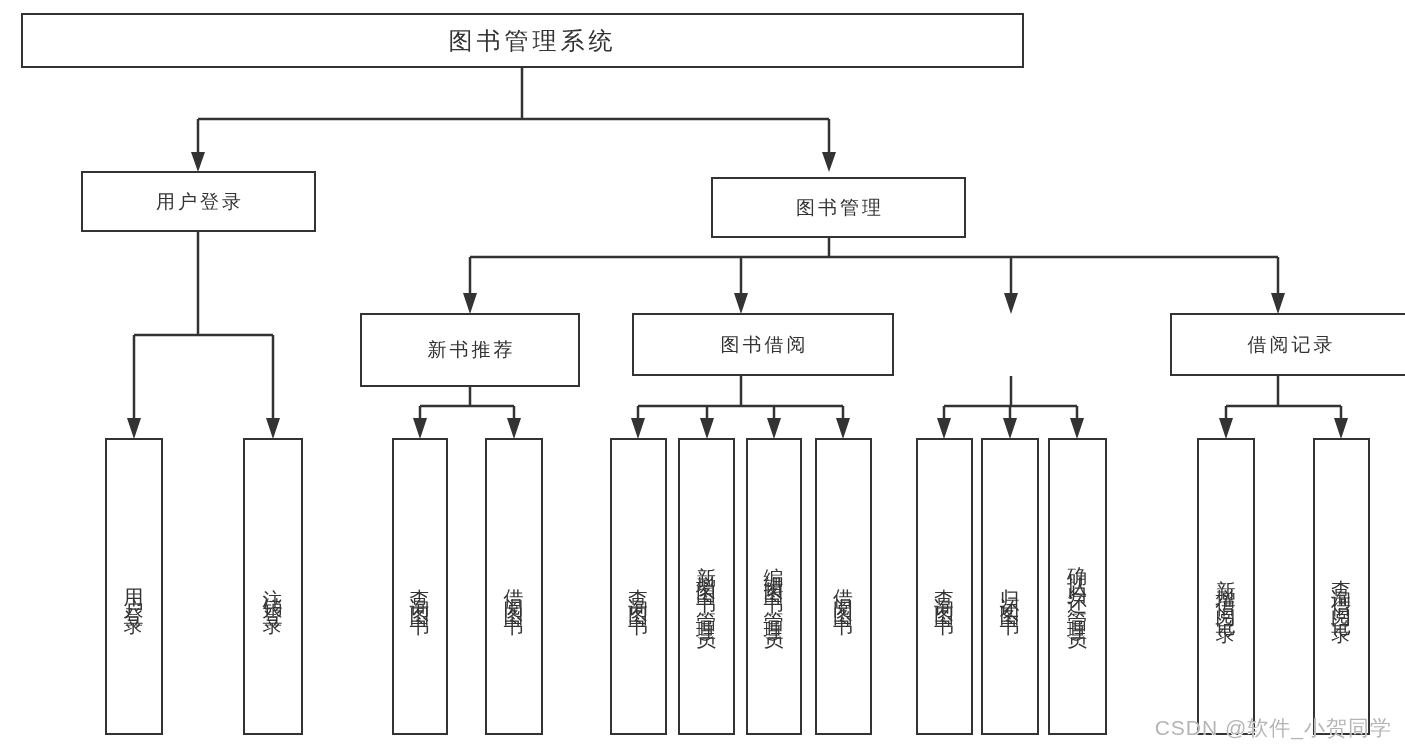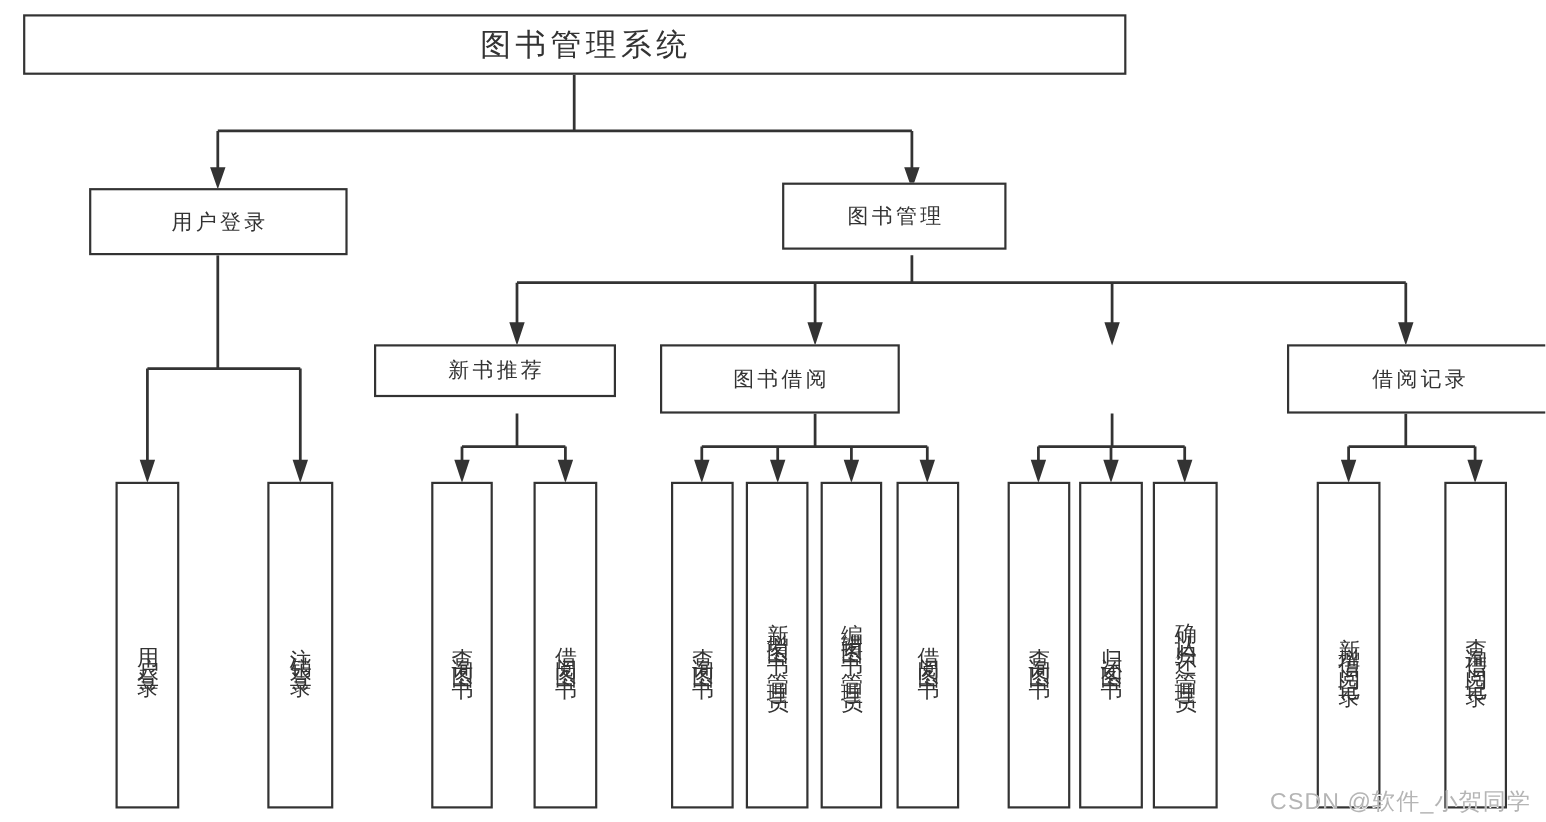--- a/index.html
+++ b/index.html
@@ -19,21 +19,21 @@
     display:flex;align-items:center;justify-content:center;
     color:#333333;
     z-index:2;
   }
   .hbox span{
     font-size:19px;
     letter-spacing:3px;
     white-space:nowrap;
     text-indent:3px;
   }
-  .rootbox span{font-size:28px;letter-spacing:4px;text-indent:4px;margin-left:16px;}
+  .rootbox span{font-size:24px;letter-spacing:4px;text-indent:4px;margin-left:16px;}
   .vbox span{
     writing-mode:vertical-rl;
     font-size:20px;
     letter-spacing:9px;
     line-height:1.2;
     padding-top:9px; 
   }
   .watermark{
     position:absolute;
     right:13px;bottom:5px;
@@ -83,28 +83,28 @@
     </g>
   </svg>
 
   <div class="box hbox rootbox" style="left:21px;top:13px;width:1003px;height:55px">
     <span>图书管理系统</span>
   </div>
 
   <div class="box hbox" style="left:81px;top:171px;width:235px;height:61px">
     <span>用户登录</span>
   </div>
-  <div class="box hbox" style="left:711px;top:166px;width:204px;height:61px">
+  <div class="box hbox" style="left:711px;top:177px;width:255px;height:61px">
     <span>图书管理</span>
   </div>
 
-  <div class="box hbox" style="left:340px;top:313px;width:220px;height:48px">
+  <div class="box hbox" style="left:360px;top:313px;width:220px;height:74px">
     <span>新书推荐</span>
   </div>
-  <div class="box hbox" style="left:600px;top:313px;width:218px;height:63px">
+  <div class="box hbox" style="left:632px;top:313px;width:262px;height:63px">
     <span>图书借阅</span>
   </div>
   <div class="box hbox" style="left:1170px;top:313px;width:240px;height:63px">
     <span>借阅记录</span>
   </div>
 
   <div class="box vbox" style="left:105px;top:438px;width:58px;height:297px">
     <span>用户登录</span>
   </div>
   <div class="box vbox" style="left:243px;top:438px;width:60px;height:297px">

